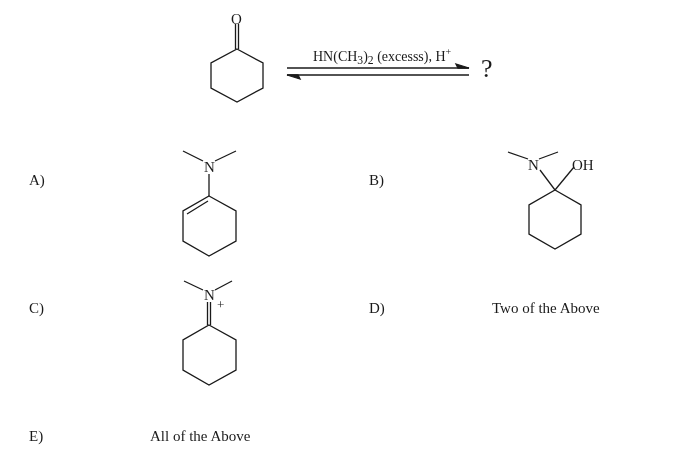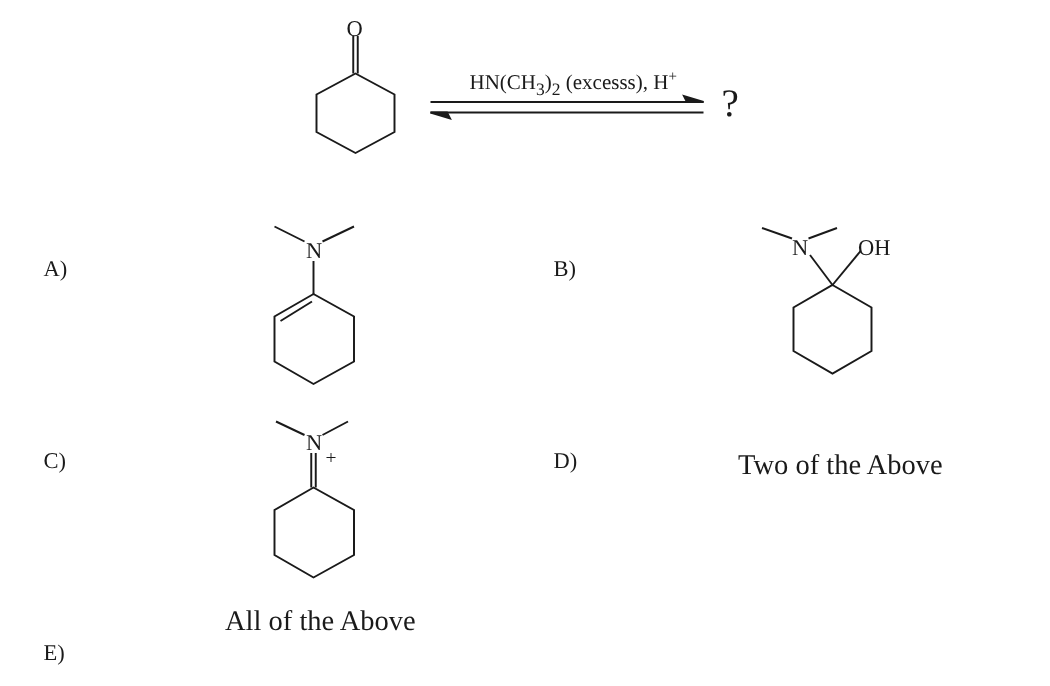--- a/index.html
+++ b/index.html
@@ -1,20 +1,20 @@
 <!DOCTYPE html>
 <html><head>
 <meta charset="utf-8">
 <style>
   html, body { margin:0; padding:0; background:#ffffff; }
   body { width:700px; height:457px; position:relative; overflow:hidden;
          font-family:"Liberation Serif","DejaVu Serif",serif; color:#1a1a1a; }
   .abs { position:absolute; }
   .label { font-size:15px; }
-  .opt-text { font-size:19px; }
+  .opt-text { font-size:15px; }
   svg { position:absolute; left:0; top:0; }
   .atom { font-family:"Liberation Serif","DejaVu Serif",serif; font-size:15px; fill:#1a1a1a; }
   .reagent { font-size:14px; }
   .qmark { font-size:26px; }
 </style>
 </head>
 <body>
 
 <svg width="700" height="457" viewBox="0 0 700 457">
   <g stroke="#1a1a1a" stroke-width="1.3" fill="none">
@@ -69,13 +69,13 @@
   <span>HN(CH</span><sub>3</sub><span>)</span><sub>2</sub><span> (excesss), H</span><sup style="font-size:10px">+</sup>
 </div>
 <div class="abs qmark" style="left:481px; top:54px;">?</div>
 
 <div class="abs label" style="left:29px; top:172px;">A)</div>
 <div class="abs label" style="left:369px; top:172px;">B)</div>
 <div class="abs label" style="left:29px; top:300px;">C)</div>
 <div class="abs label" style="left:369px; top:300px;">D)</div>
 <div class="abs opt-text" style="left:492px; top:300px;">Two of the Above</div>
 <div class="abs label" style="left:29px; top:428px;">E)</div>
-<div class="abs opt-text" style="left:150px; top:404px;">All of the Above</div>
+<div class="abs opt-text" style="left:150px; top:428px;">All of the Above</div>
 
 </body></html>

